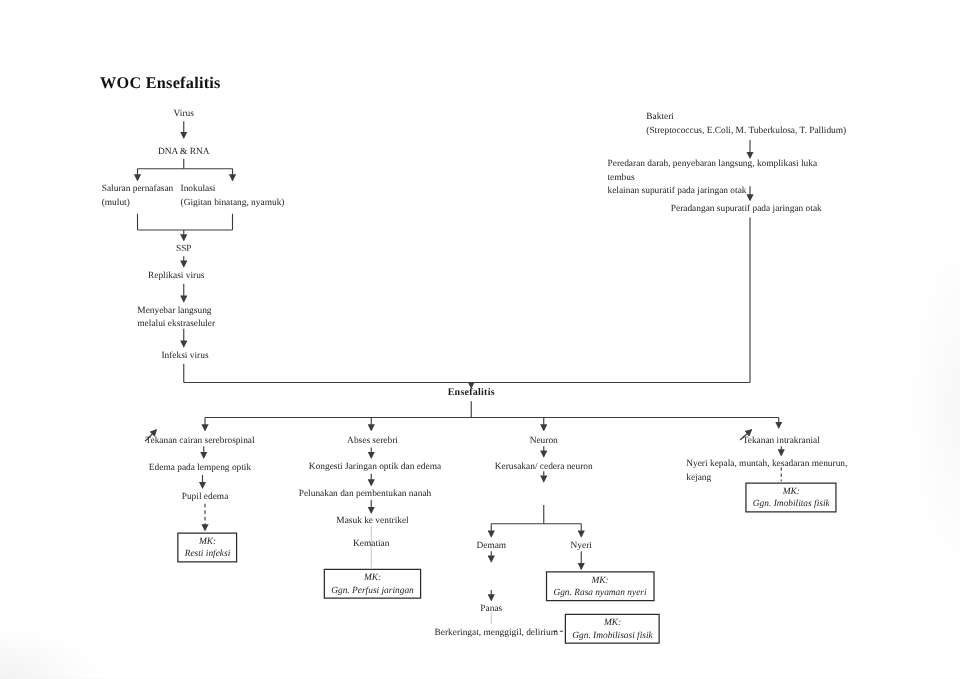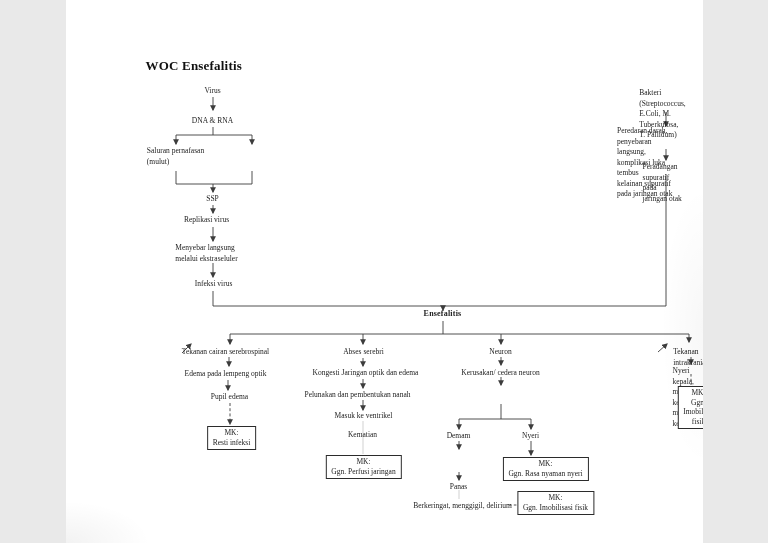--- a/index.html
+++ b/index.html
@@ -1,19 +1,19 @@
 <!DOCTYPE html>
 <html><head>
 <meta charset="utf-8">
 <style>
   html,body{margin:0;padding:0;}
   body{background:#e9e9e9;font-family:"Liberation Serif", serif;}
   #page{
     position:relative;
-    width:637px;height:543px;
+    width:768px;height:543px;
     margin:0 auto;
     background:#ffffff;
     background-image:
       radial-gradient(ellipse 120px 60px at 0% 100%, rgba(0,0,0,0.05), transparent 70%),
       radial-gradient(ellipse 60px 200px at 100% 60%, rgba(0,0,0,0.03), transparent 70%);
     overflow:hidden;
   }
   #lines{position:absolute;left:0;top:0;}
   .title{
     position:absolute;left:80px;top:58px;
@@ -24,21 +24,21 @@
     position:absolute;transform:translateX(-50%);
     white-space:pre-line;text-align:left;
     font-size:7.5px;line-height:10.5px;color:#1c1c1c;
   }
   .node.bold{font-weight:bold;font-size:8px;letter-spacing:.2px;}
   .mk-box{
     position:absolute;transform:translateX(-50%);
     border:1.5px solid #2b2b2b;background:#fff;
     padding:1px 5px 2px;
     white-space:pre-line;text-align:center;
-    font-size:7.5px;line-height:9.5px;color:#1c1c1c;
+    font-size:7.5px;line-height:9.5px;color:#1c1c1c;font-style:italic;
   }
 </style>
 </head>
 <body>
 
 <div id="page">
 
   <svg id="lines" width="768" height="543">
     <defs>
       <marker id="arr" viewBox="0 0 10 10" refX="8" refY="5" markerWidth="6.5" markerHeight="6.5" orient="auto-start-reverse">
@@ -102,20 +102,22 @@
       <line x1="592" y1="352" x2="601" y2="344" marker-end="url(#arr)"></line>
     </g>
   </svg>
 
   <div class="title">WOC Ensefalitis</div>
 
   <div class="node" style="left:147px;top:86px">Virus</div>
   <div class="node" style="left:147px;top:116px">DNA &amp; RNA</div>
   <div class="node" style="left:110px;top:146px">Saluran pernafasan
 (mulut)</div>
+  <div class="node" style="left:186px;top:146px">Inokulasi
+(Gigitan binatang, nyamuk)</div>
   <div class="node" style="left:147px;top:194px">SSP</div>
   <div class="node" style="left:141px;top:215px">Replikasi virus</div>
   <div class="node" style="left:141px;top:243px">Menyebar langsung
 melalui ekstraseluler</div>
   <div class="node" style="left:148px;top:279px">Infeksi virus</div>
 
   <div class="node" style="left:597px;top:88px">Bakteri
 (Streptococcus, E.Coli, M. Tuberkulosa, T. Pallidum)</div>
   <div class="node" style="left:580px;top:126px">Peredaran darah, penyebaran langsung, komplikasi luka tembus
 kelainan supuratif pada jaringan otak</div>

